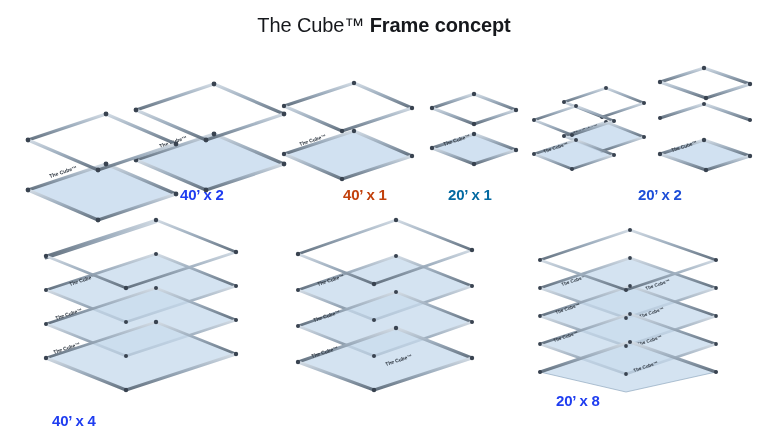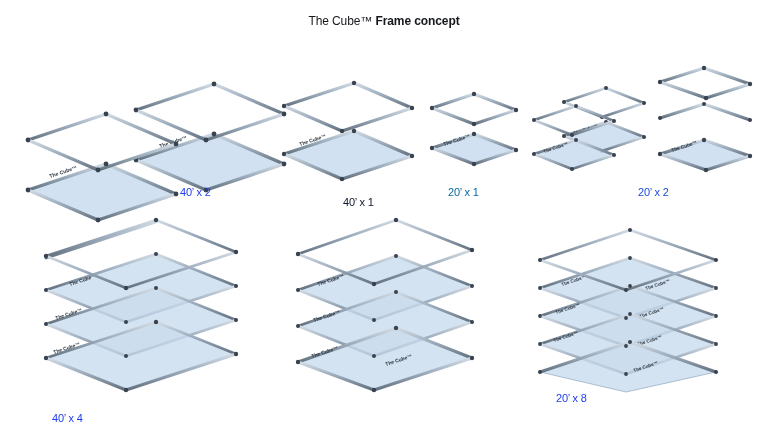--- a/index.html
+++ b/index.html
@@ -11,31 +11,31 @@
   }
   #page {
     position:relative;
     width:768px; height:432px;
     background:#ffffff;
   }
   #title {
     position:absolute;
     top:14px; left:0; width:768px;
     text-align:center;
-    font-size:12px;
+    font-size:20px;
     color:#16181c;
     letter-spacing:-0.1px;
     white-space:nowrap;
   }
   #title .reg  { font-weight:400; }
   #title .bold { font-weight:700; }
   .label {
     position:absolute;
-    font-size:11px;
-    font-weight:400;
+    font-size:15px;
+    font-weight:700;
     color:#1f3df0;
     white-space:nowrap;
     letter-spacing:-0.2px;
   }
   .fig { position:absolute; }
   .fig svg { display:block; overflow:visible; }
 </style>
 </head>
 <body>
 
@@ -578,19 +578,19 @@
           <circle cx="182" cy="100" r="1.9"></circle>
           <circle cx="92" cy="130" r="1.9"></circle>
         <circle cx="6" cy="128" r="2"></circle>
           <circle cx="96" cy="98" r="2"></circle>
           <circle cx="182" cy="128" r="2"></circle>
       </g>
     </svg>
   </div>
 
   <div class="label" style="left: 180px; top: 186px; color: rgb(31, 61, 240);">40’ x 2</div>
-  <div class="label" style="left: 343px; top: 196px; color: #0f172a;">40’ x 1</div>
+  <div class="label" style="left: 343px; top: 186px; color: #c2410c;">40’ x 1</div>
   <div class="label" style="left: 448px; top: 186px; color: #0369a1;">20’ x 1</div>
   <div class="label" style="left: 638px; top: 186px; color: #1d4ed8;">20’ x 2</div>
   <div class="label" style="left: 52px; top: 392px; color: rgb(31, 61, 240); margin-top: 20px;">40’ x 4</div>
   <div class="label" style="left: 556px; top: 392px; color: rgb(31, 61, 240); text-align: center;">20’ x 8</div>
 
 </div>
 
 </body></html>

